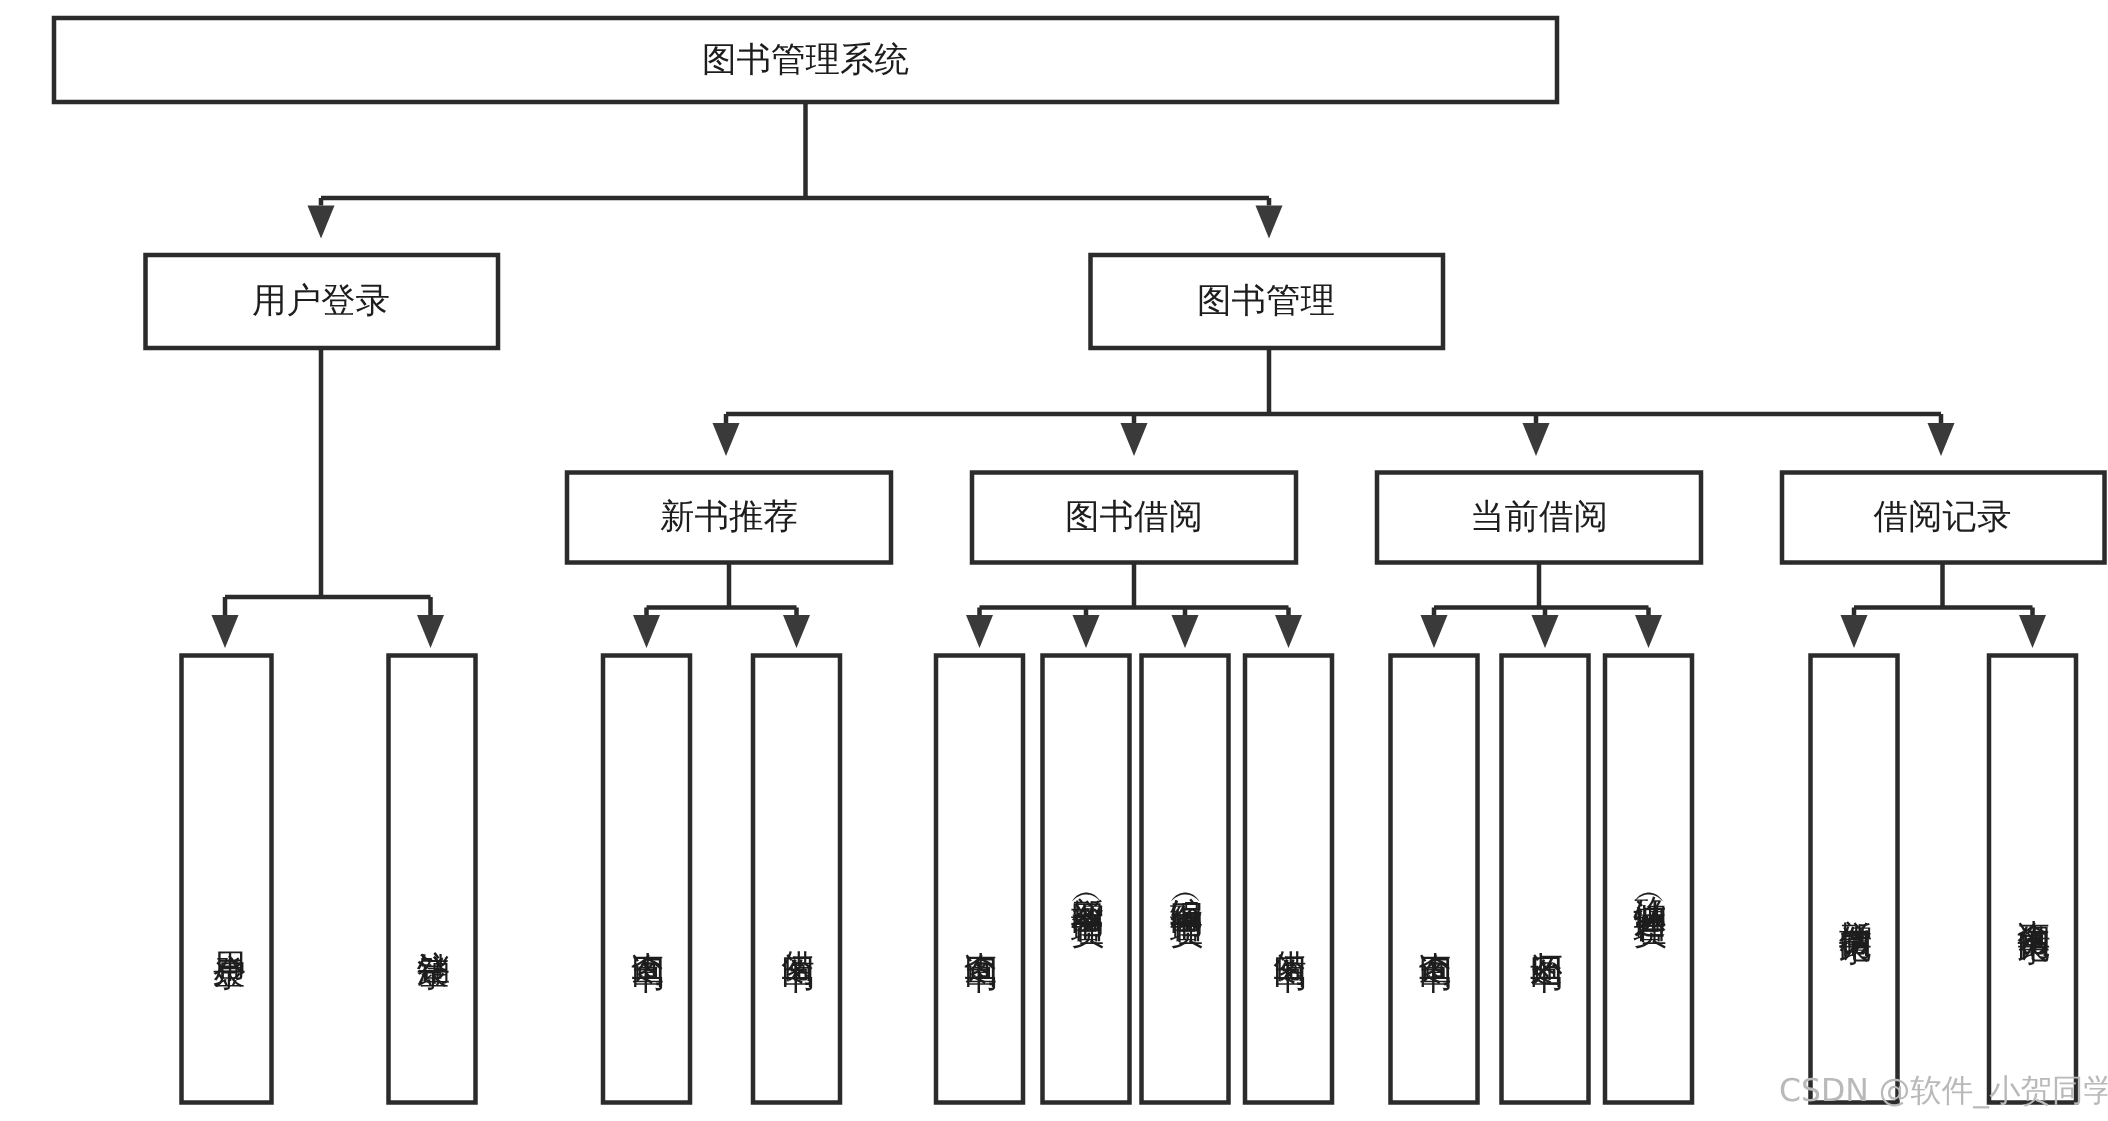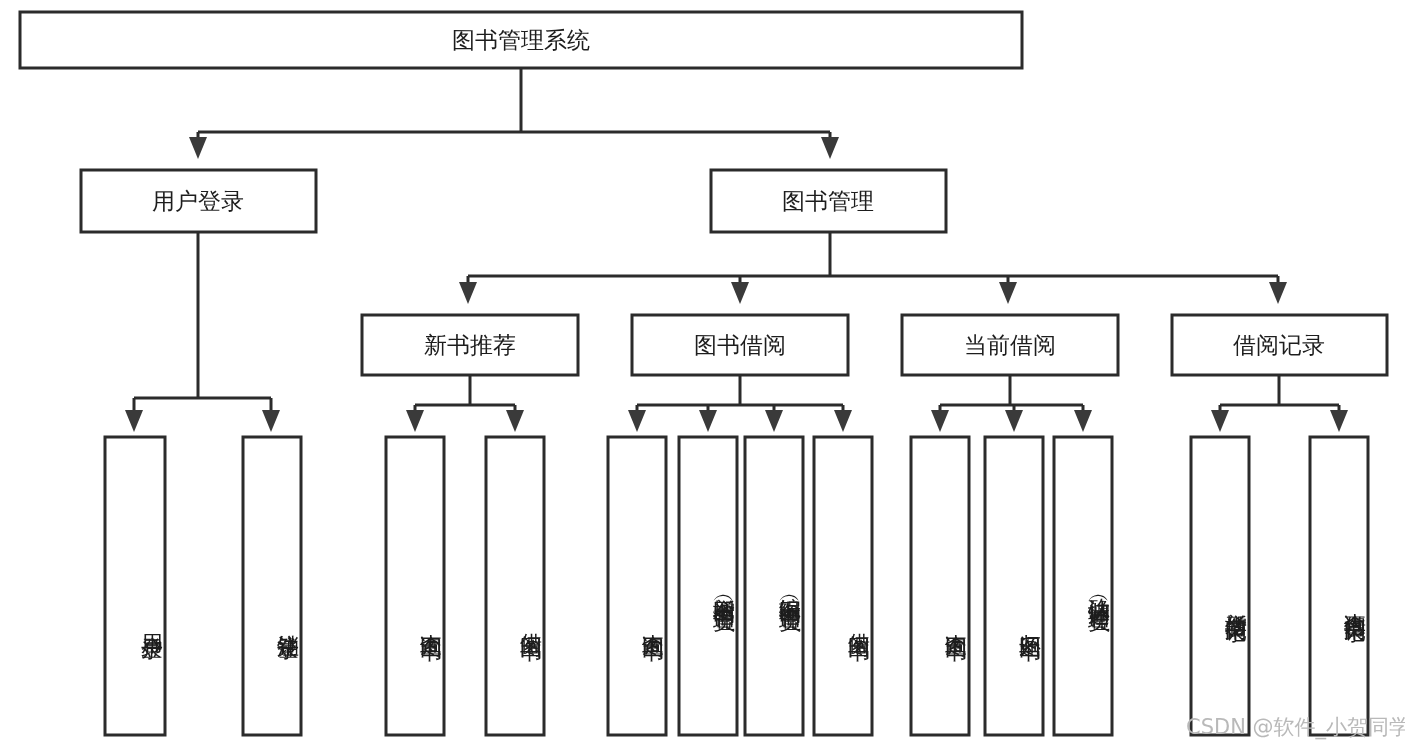--- a/index.html
+++ b/index.html
@@ -13,20 +13,21 @@
     position: relative;
     font-family: "DejaVu Sans", "Liberation Sans", sans-serif;
     overflow: hidden;
   }
   #diagram-root {
     position: absolute;
     left: 0;
     top: 0;
     width: 1291px;
     height: 747px;
+    padding-left: 16px;
   }
   svg.diagram {
     display: block;
     width: 1405px;
     height: 747px;
   }
   .node-rect {
     fill: #ffffff;
     stroke: #2b2b2b;
     stroke-width: 3;

